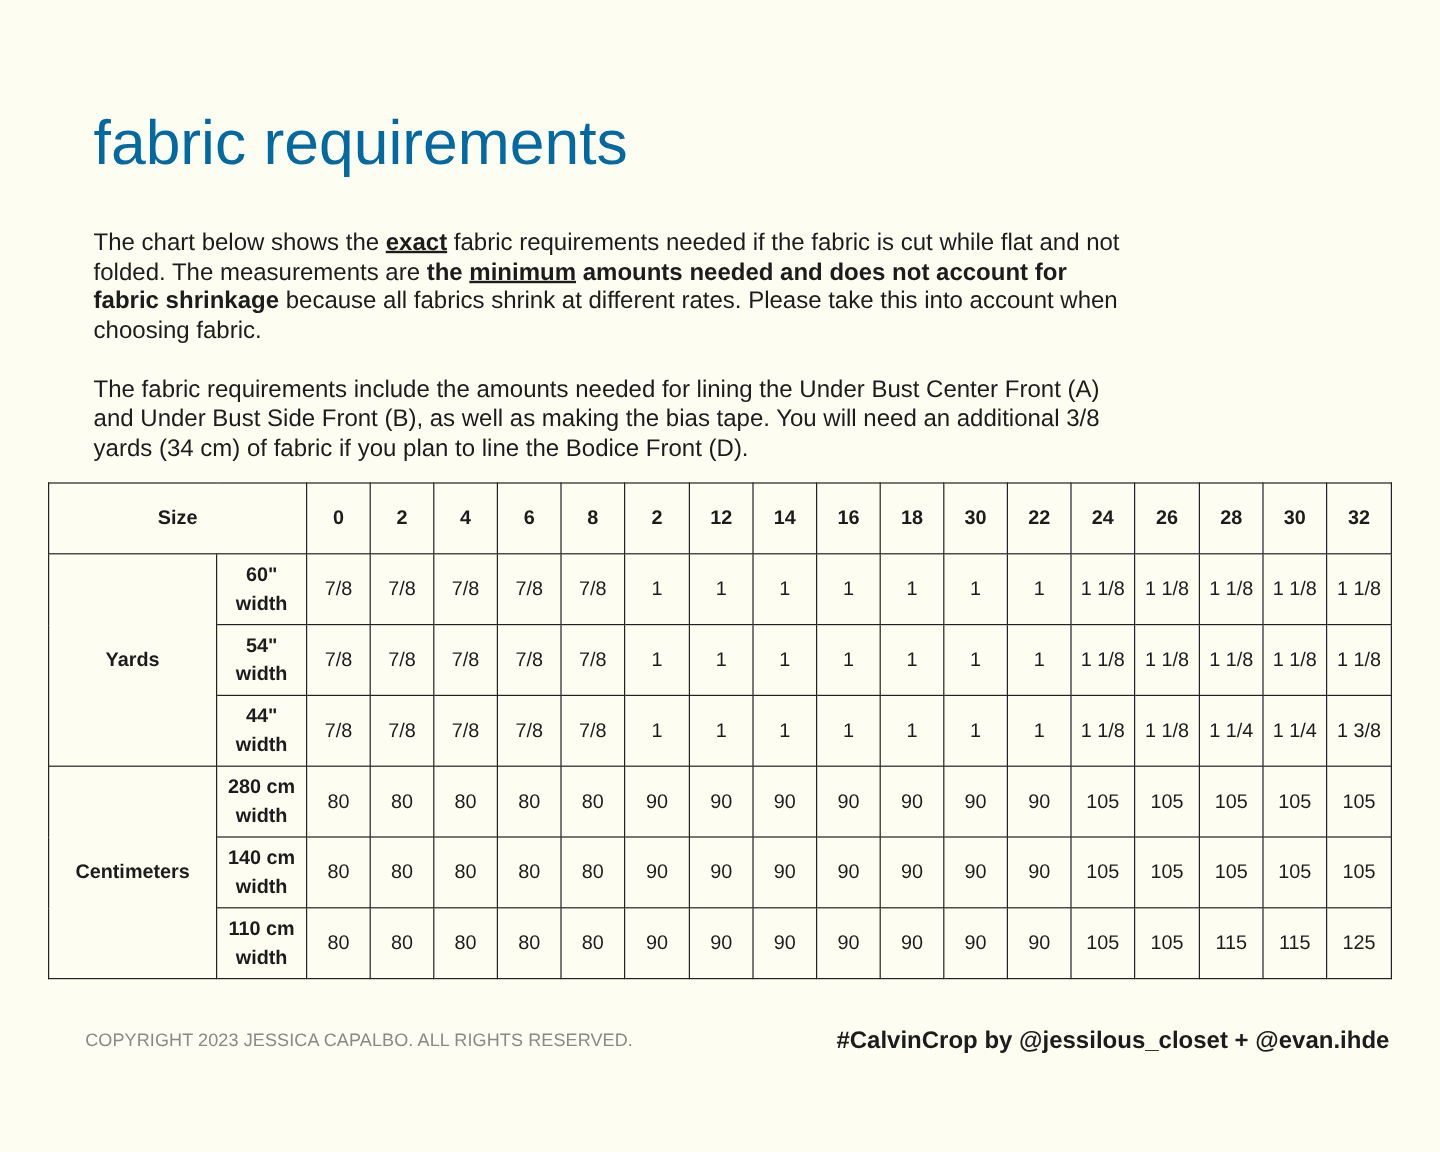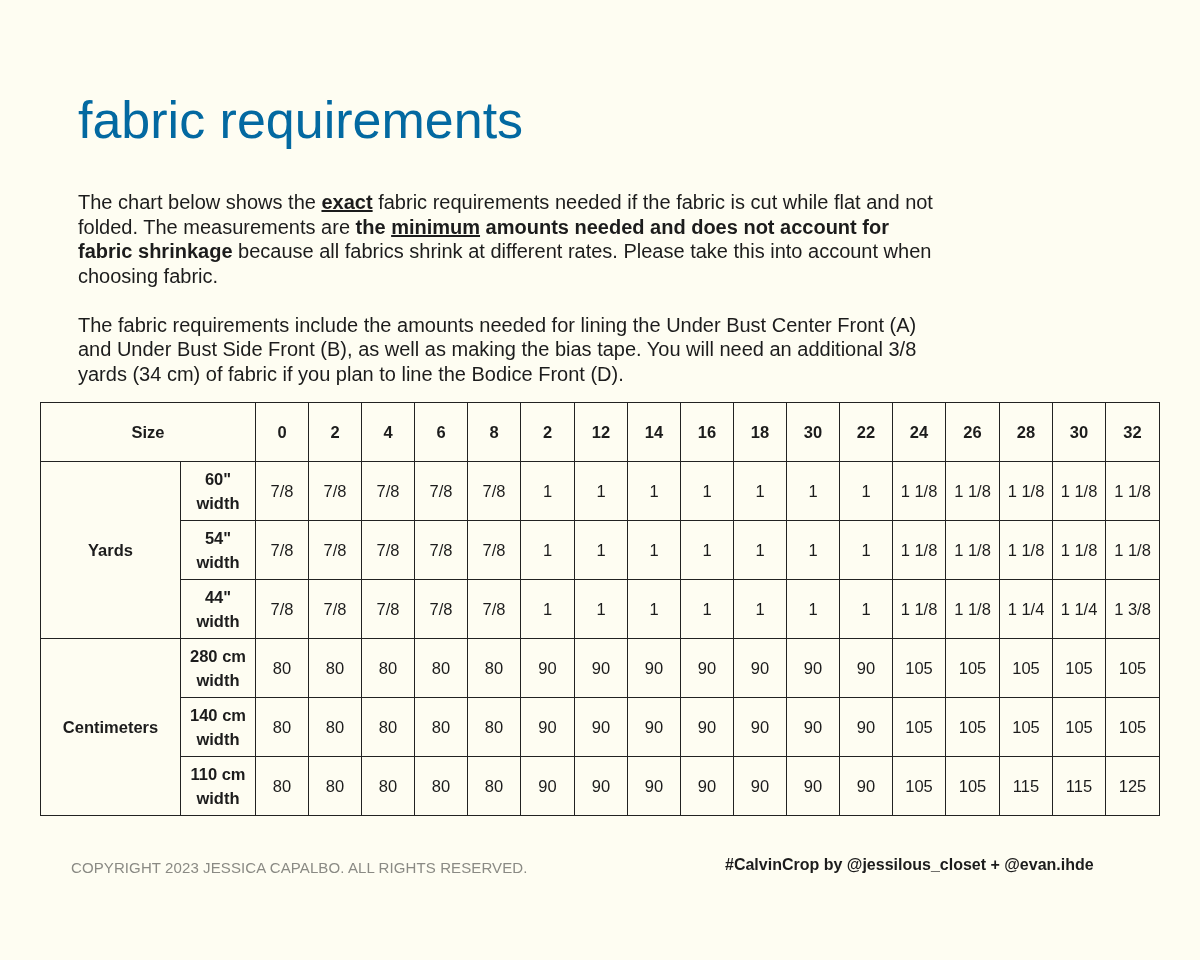--- a/index.html
+++ b/index.html
@@ -46,21 +46,21 @@
     table.req th { font-weight: bold; height: 58px; }
     table.req td { height: 58px; font-weight: normal; }
     table.req td.unit { font-weight: bold; }
     table.req td.width-label { font-weight: bold; }
     .footer-left {
       position: absolute; left: 71px; top: 859px;
       font-size: 15px; color: #8a8a84; letter-spacing: 0.1px;
     }
     .footer-right {
       position: absolute; left: 697px; top: 856px;
-      font-size: 16px; font-weight: bold; color: #1c1c1c; margin-left: 28px;
+      font-size: 20px; font-weight: bold; color: #1c1c1c;
     }
   </style>
 </head>
 <body>
 
 <h1 class="title">fabric requirements</h1>
 
 <div class="intro">
   <p><span>The chart below shows the </span><b><u>exact</u></b><span> fabric requirements needed if the fabric is cut while flat and not folded. The measurements are </span><b><span>the </span><u>minimum</u><span> amounts needed and does not account for fabric shrinkage</span></b><span> because all fabrics shrink at different rates. Please take this into account when choosing fabric.</span></p>
   <p>The fabric requirements include the amounts needed for lining the Under Bust Center Front (A) and Under Bust Side Front (B), as well as making the bias tape. You will need an additional 3/8 yards (34 cm) of fabric if you plan to line the Bodice Front (D).</p>

